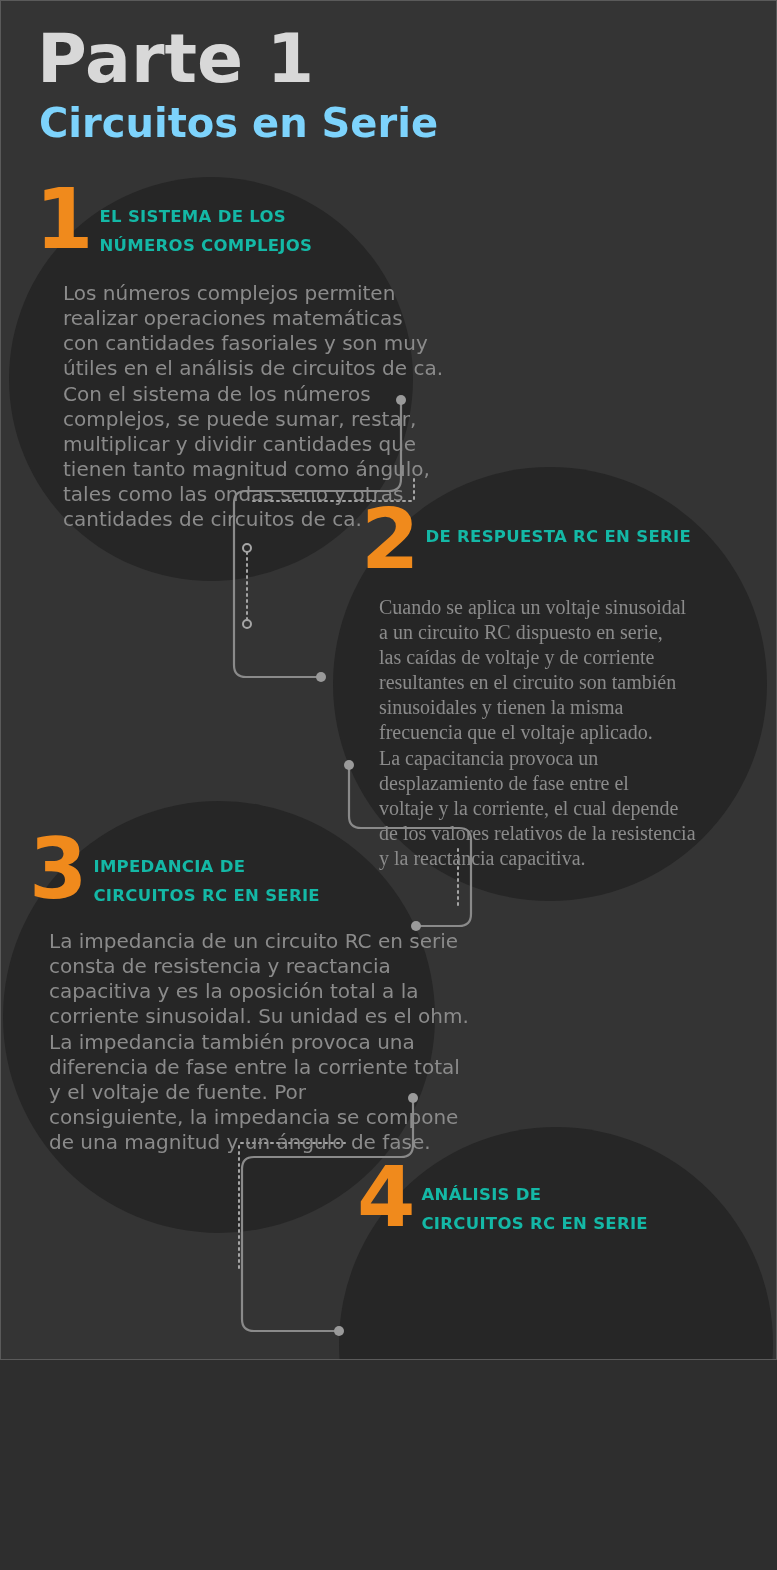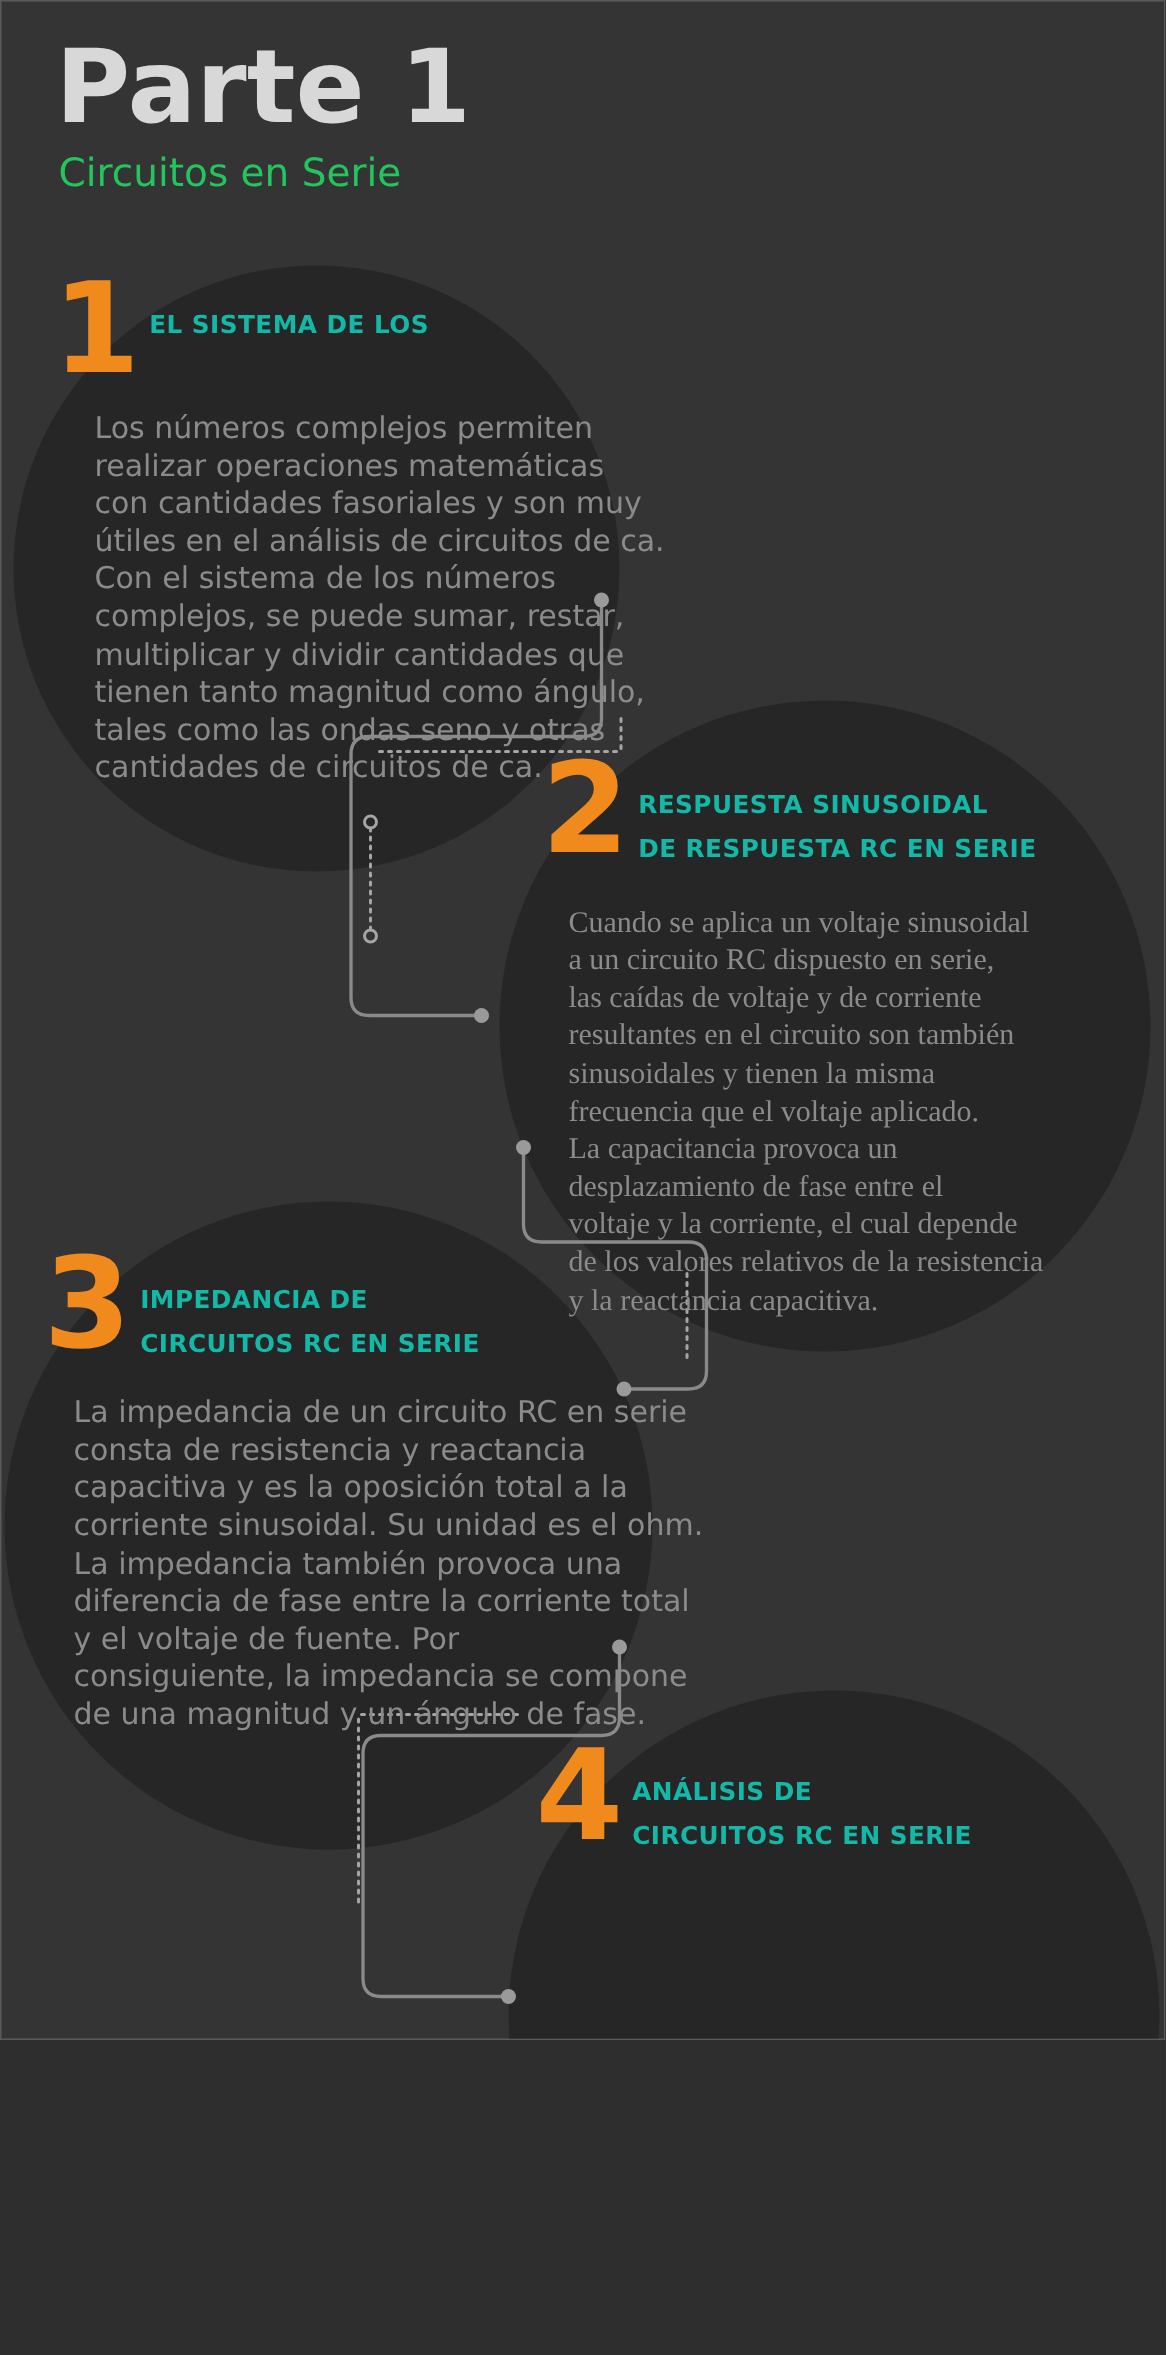--- a/index.html
+++ b/index.html
@@ -39,23 +39,23 @@
   .title {
     font-size: 68px;
     font-weight: bold;
     color: #d8d8d8;
     letter-spacing: 0px;
     line-height: 1.0;
     margin: 0;
     padding: 0;
   }
   .subtitle {
-    font-size: 26px;
-    font-weight: normal;
-    color: #22c55e;
+    font-size: 40px;
+    font-weight: bold;
+    color: #7dd3fc;
     margin: 10px 0 0 2px;
     line-height: 1.0;
   }
 
   
   .connectors {
     position: absolute;
     left: 0; top: 0;
     width: 777px; height: 1570px;
     z-index: 3;
@@ -155,39 +155,39 @@
       <path d="M238,1145 L238,1268" fill="none" stroke="#a5a5a5" stroke-width="2" stroke-dasharray="2 4" stroke-linecap="round"></path>
       <path d="M240,1142 L348,1142" fill="none" stroke="#a5a5a5" stroke-width="2" stroke-dasharray="2 4" stroke-linecap="round"></path>
     </g>
   </svg>
 
   <div class="section s1">
     <div class="sec-head">
       <div class="num">1</div>
       <div class="head-lines">
         <div class="head-line">EL SISTEMA DE LOS</div>
+        <div class="head-line">NÚMEROS COMPLEJOS</div>
       </div>
     </div>
     <div class="body">Los números complejos permiten
 realizar operaciones matemáticas
 con cantidades fasoriales y son muy
 útiles en el análisis de circuitos de ca.
 Con el sistema de los números
 complejos, se puede sumar, restar,
 multiplicar y dividir cantidades que
 tienen tanto magnitud como ángulo,
 tales como las ondas seno y otras
 cantidades de circuitos de ca.</div>
   </div>
 
   <div class="section s2">
     <div class="sec-head">
       <div class="num">2</div>
       <div class="head-lines">
-        <div class="head-line">RESPUESTA SINUSOIDAL</div>
         <div class="head-line">DE RESPUESTA RC EN SERIE</div>
       </div>
     </div>
     <div class="body">Cuando se aplica un voltaje sinusoidal
 a un circuito RC dispuesto en serie,
 las caídas de voltaje y de corriente
 resultantes en el circuito son también
 sinusoidales y tienen la misma
 frecuencia que el voltaje aplicado.
 La capacitancia provoca un

